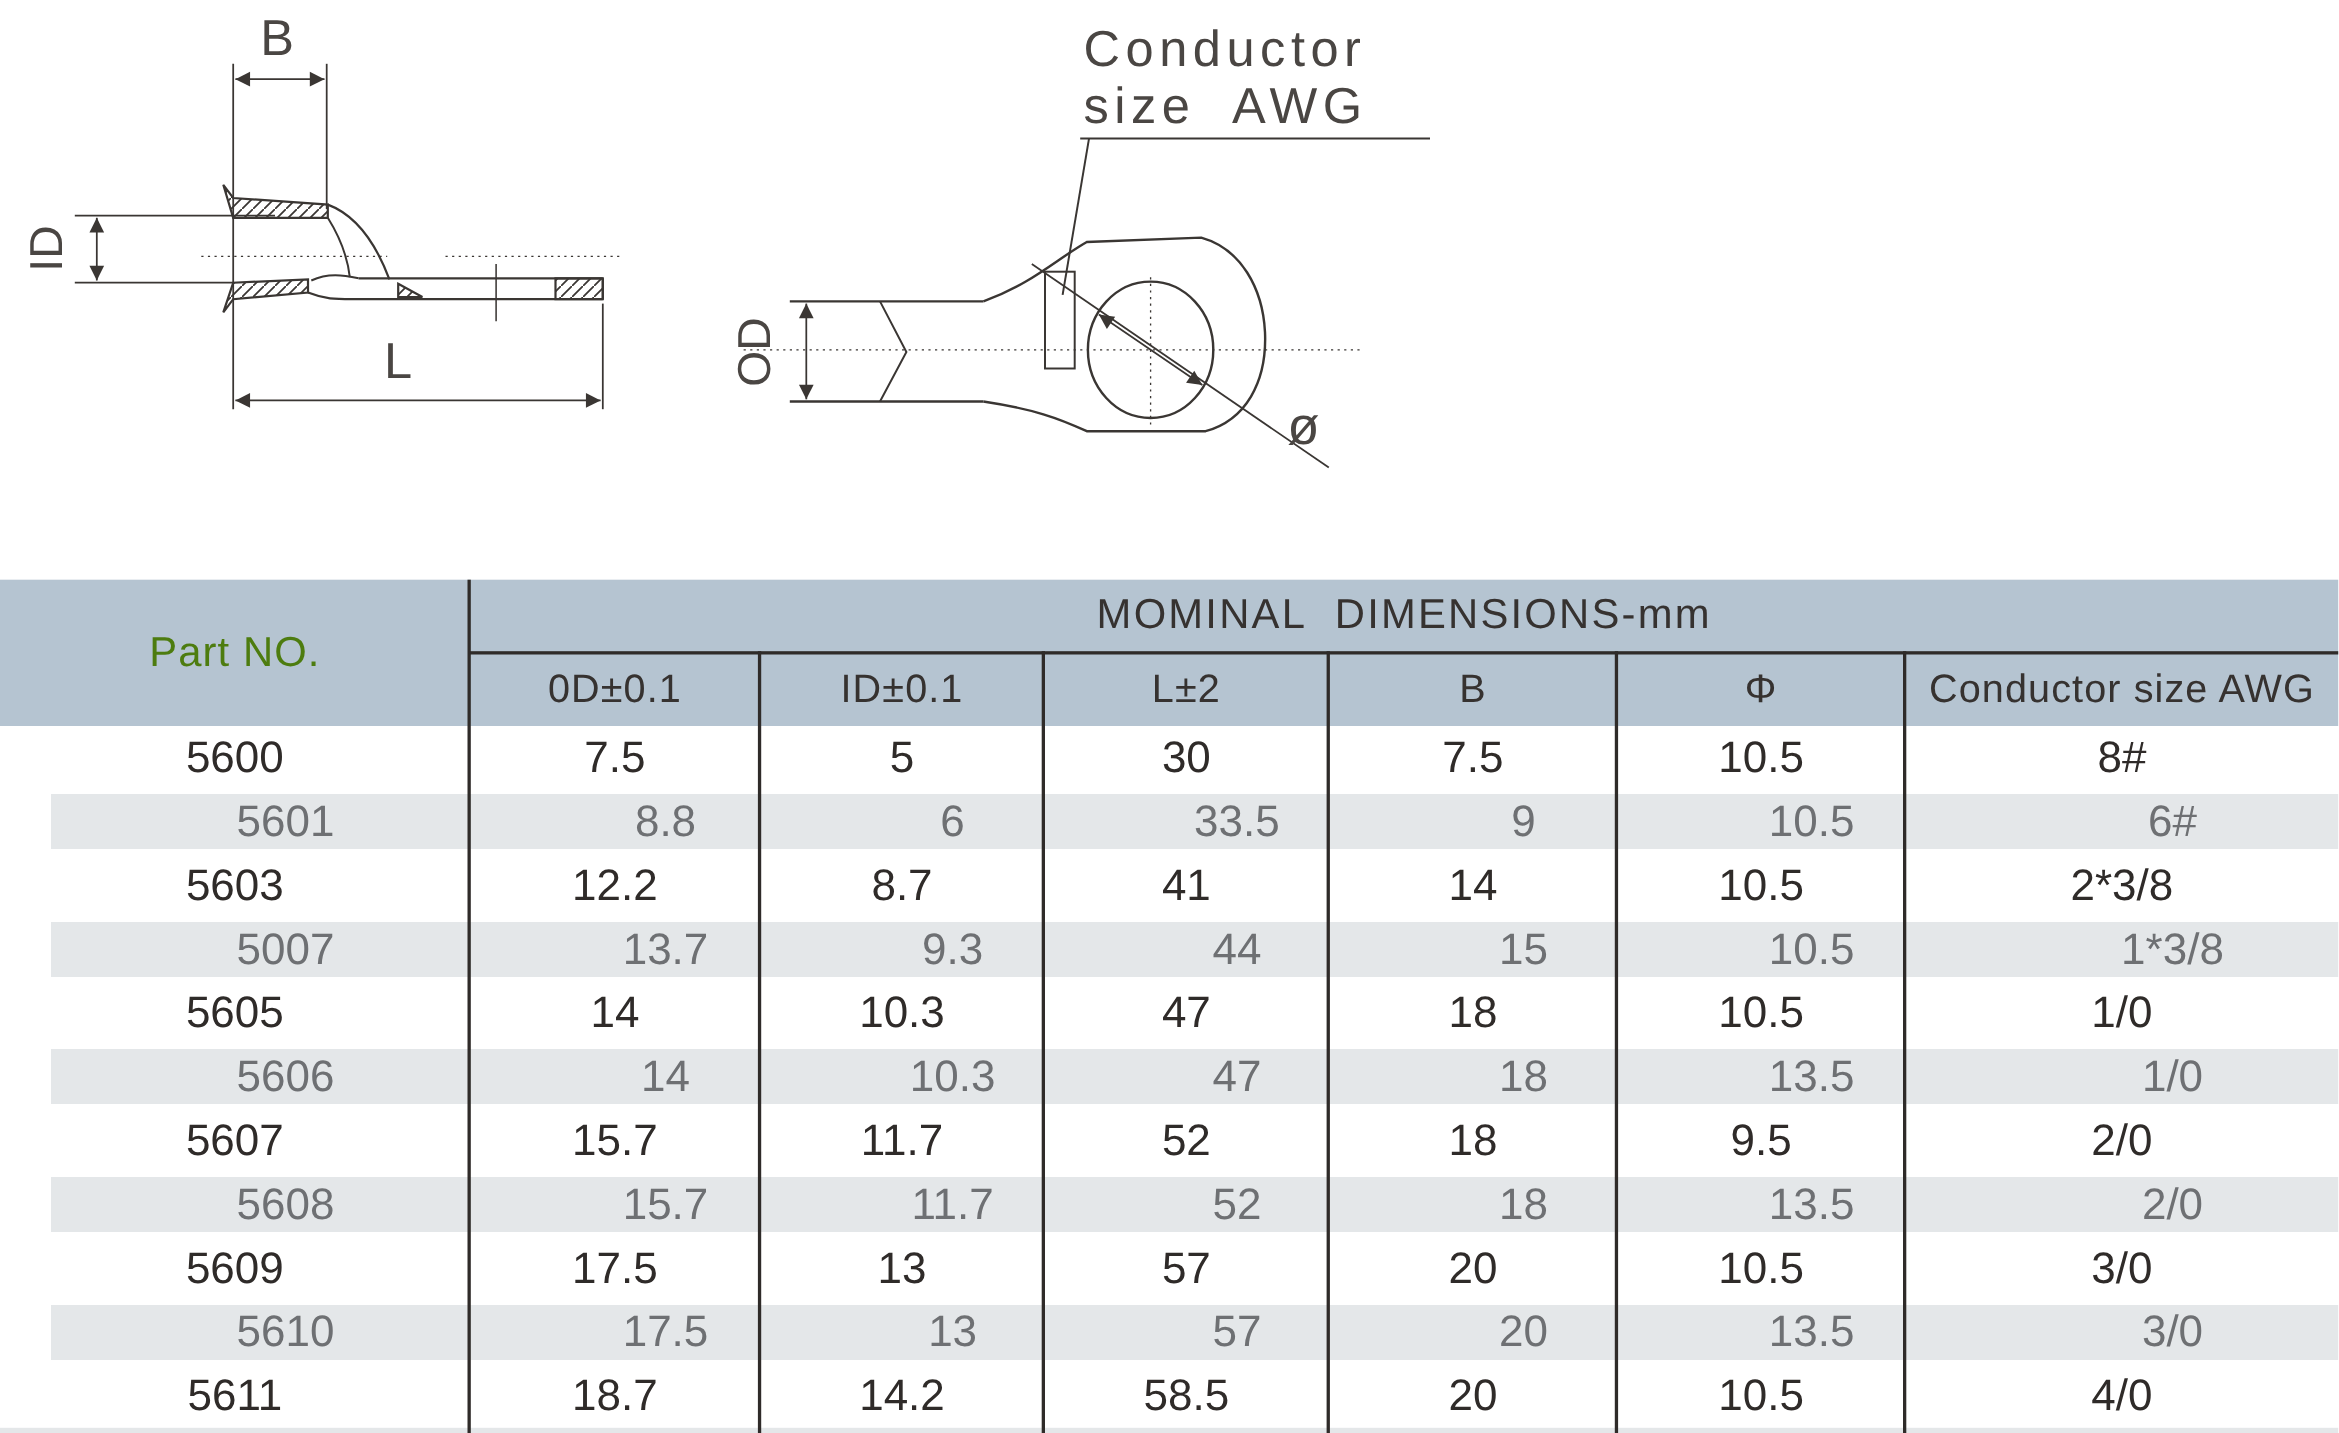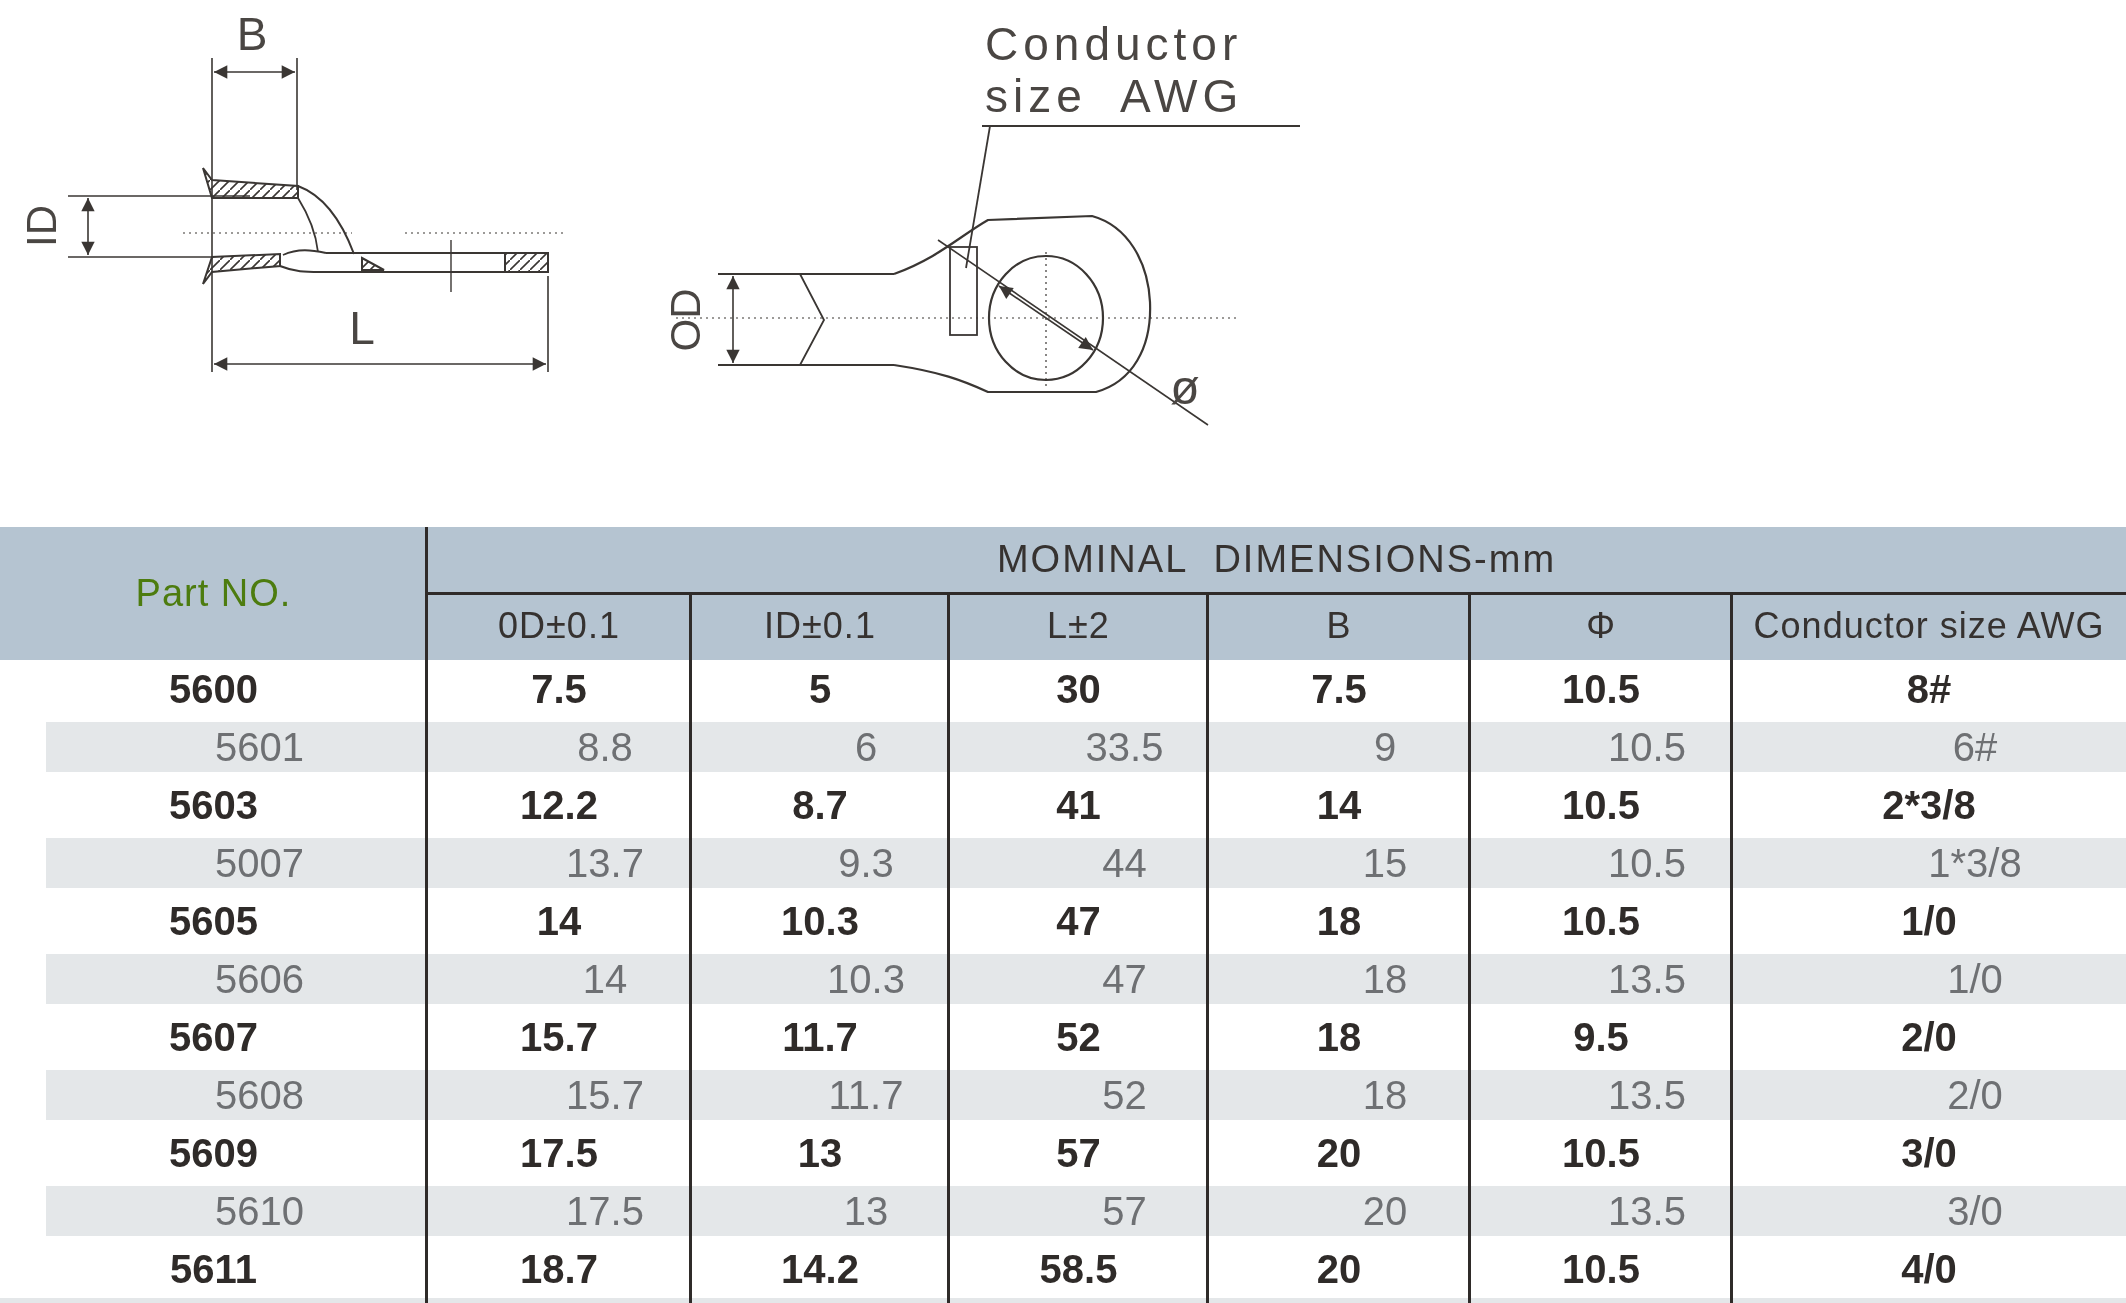--- a/index.html
+++ b/index.html
@@ -34,21 +34,21 @@
   .rows{position:absolute;left:0;top:133px;width:2126px;}
   .row{
     display:grid;grid-template-columns:427px 264px 258px 259px 262px 262px 394px;
     height:58px;box-sizing:border-box;
   }
   .row.alt{background:#e4e7e9;background-clip:content-box;padding:4px 0;margin-left:46px;}
   .cell{
     display:flex;align-items:center;justify-content:center;
     font-size:40px;
   }
-  .row.strong .cell{font-weight:700;color:#2f2b29;}
+  .row.strong .cell{font-weight:400;color:#2f2b29;}
   .row.alt .cell{font-weight:400;color:#6e7073;}
   .vline{position:absolute;width:3px;background:#2f2b29;}
   .hline{position:absolute;height:3px;background:#2f2b29;}
   .bottom-sliver{position:absolute;left:0;top:771px;width:2126px;height:5px;background:#e4e7e9;}
 </style>
 </head>
 <body>
 
 <div class="page">
 

